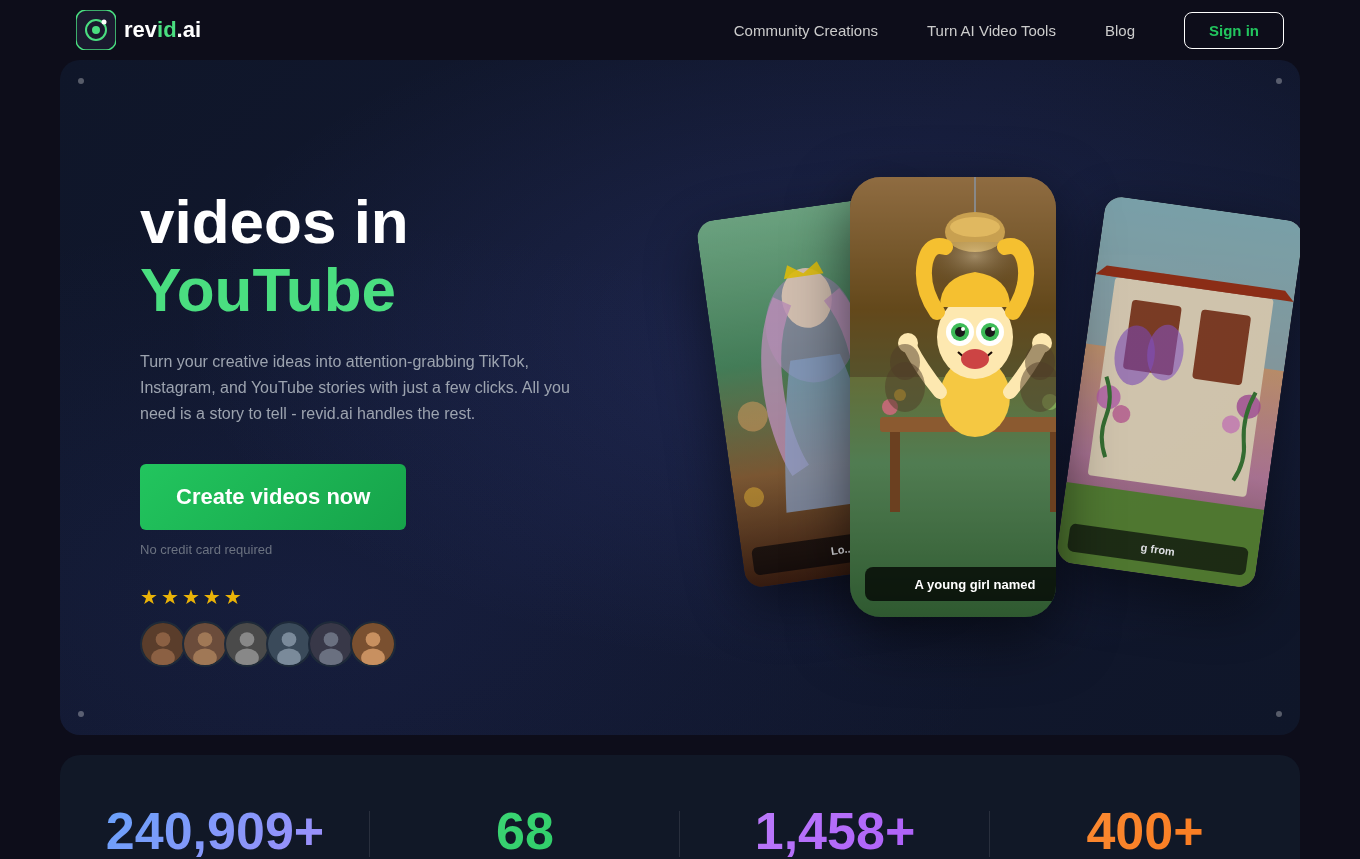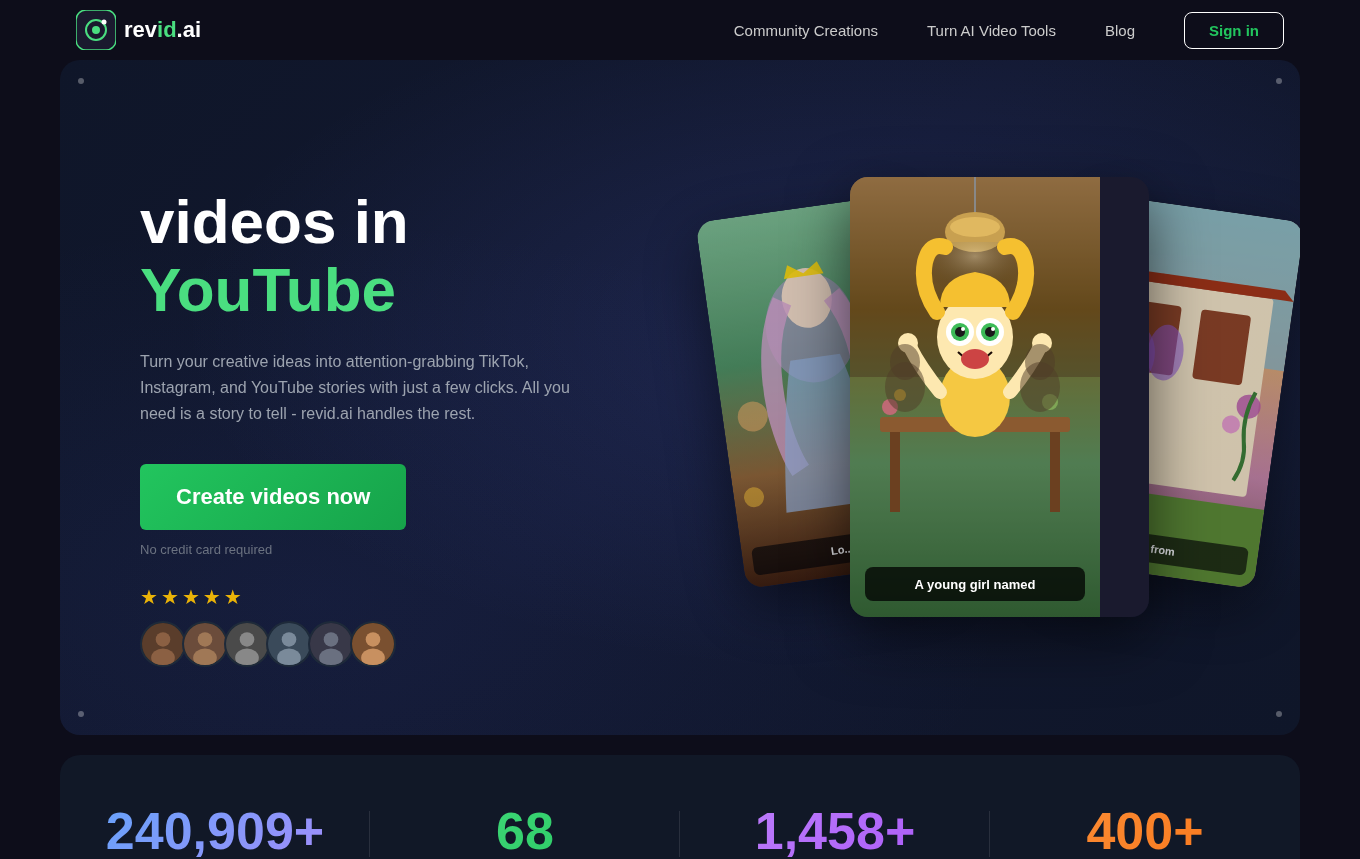--- a/index.html
+++ b/index.html
@@ -175,25 +175,26 @@
     }
 
     
     .phone-card {
       position: absolute;
       border-radius: 18px;
       overflow: hidden;
       box-shadow: 0 20px 60px rgba(0,0,0,0.6);
     }
     .phone-card.center {
-      width: 299px;
+      width: 206px;
       height: 440px;
       z-index: 3;
       left: 150px;
       top: 30px;
+      border-radius: 31px;
     }
     .phone-card.left {
       width: 200px;
       height: 370px;
       z-index: 2;
       left: 20px;
       top: 60px;
       transform: rotate(-8deg);
       opacity: 0.85;
     }

